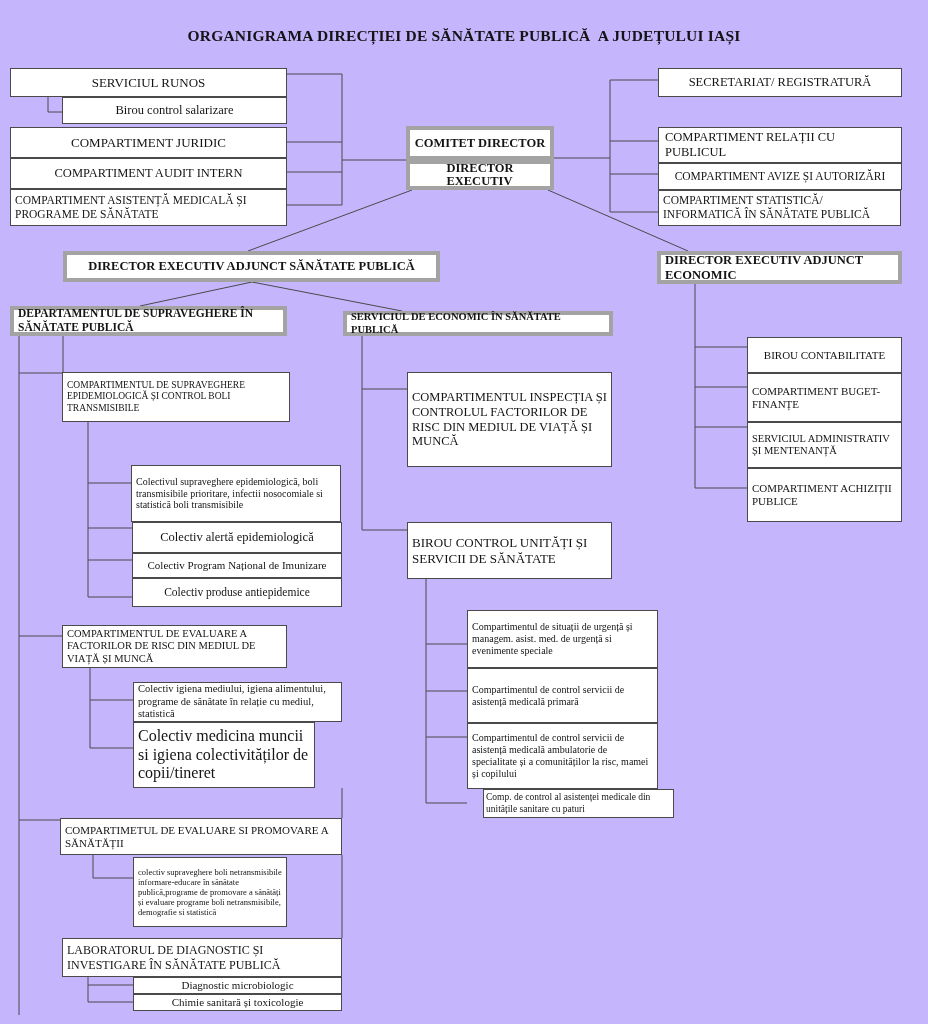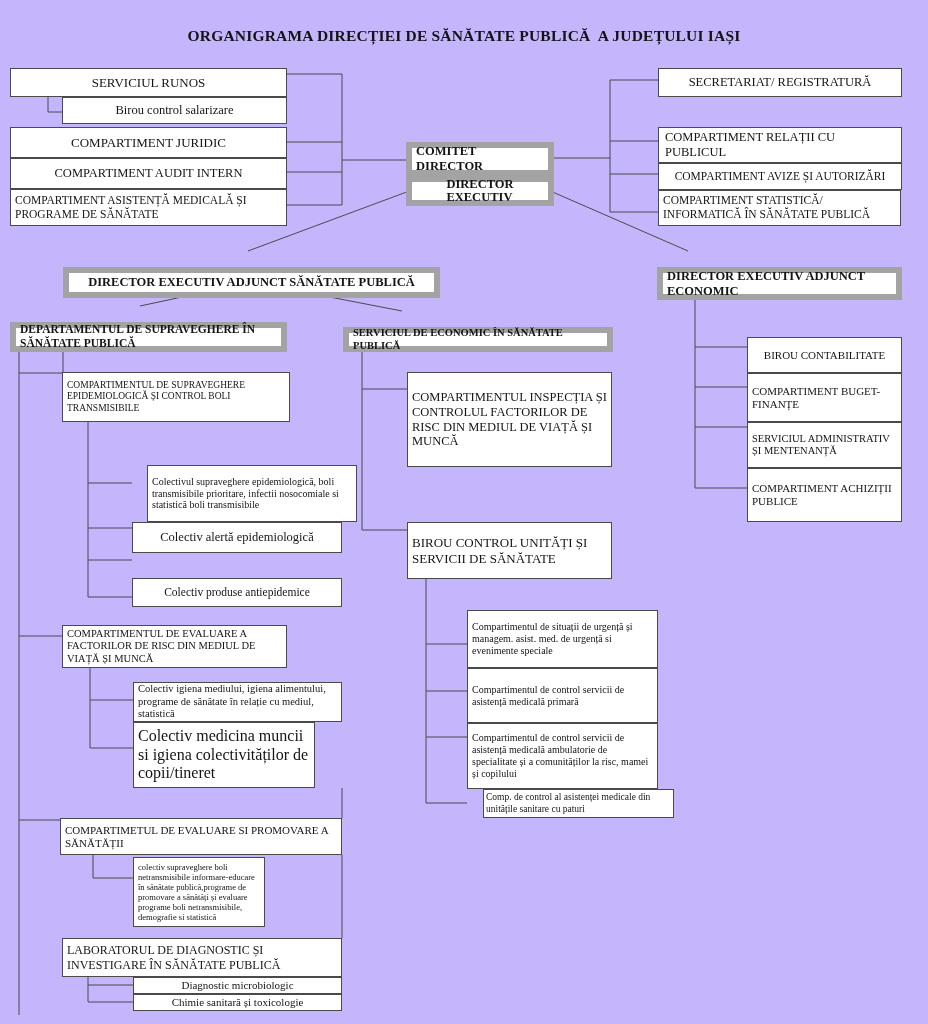--- a/index.html
+++ b/index.html
@@ -10,21 +10,21 @@
   #wires{position:absolute;left:0;top:0;width:928px;height:1024px;}
   .title{
     position:absolute;top:27px;left:0;width:100%;text-align:center;
     font-weight:bold;font-size:15.5px;letter-spacing:.2px;white-space:pre;
   }
   .node{
     position:absolute;box-sizing:border-box;background:#ffffff;
     border:1px solid #4a4a4a;display:flex;align-items:center;justify-content:center;
     text-align:left;line-height:1.18;padding:1px 4px;white-space:pre-line;
   }
-  .b2{border:6px solid #a3a3a3;margin-top:16px;}
+  .b2{border:4px solid #a3a3a3;}
   .bold{font-weight:bold;}
   .left{justify-content:flex-start;text-align:left;padding:1px 2px;margin-left:16px;}
 </style>
 </head>
 <body>
 
 <div id="stage">
 
   <svg id="wires" viewBox="0 0 928 1024" xmlns="http://www.w3.org/2000/svg">
     <path fill="none" stroke="#4a4a4a" stroke-width="1" d="
@@ -61,30 +61,31 @@
   <div class="node" style="left:658px;top:163px;width:244px;height:27px;font-size:11.5px">COMPARTIMENT AVIZE ȘI AUTORIZĂRI</div>
   <div class="node" style="left:658px;top:190px;width:243px;height:36px;font-size:11.5px">COMPARTIMENT STATISTICĂ/ INFORMATICĂ ÎN SĂNĂTATE PUBLICĂ</div>
 
   <div class="node b2 bold" style="left:63px;top:251px;width:377px;height:31px;font-size:12.5px">DIRECTOR EXECUTIV ADJUNCT SĂNĂTATE PUBLICĂ</div>
   <div class="node b2 bold" style="left:657px;top:251px;width:245px;height:33px;font-size:12.5px">DIRECTOR EXECUTIV ADJUNCT ECONOMIC</div>
 
   <div class="node b2 bold" style="left:10px;top:306px;width:277px;height:30px;font-size:11.5px">DEPARTAMENTUL DE SUPRAVEGHERE ÎN SĂNĂTATE PUBLICĂ</div>
   <div class="node b2 bold" style="left:343px;top:311px;width:270px;height:25px;font-size:10.5px">SERVICIUL DE ECONOMIC ÎN SĂNĂTATE PUBLICĂ</div>
 
   <div class="node" style="left:62px;top:372px;width:228px;height:50px;font-size:9.5px">COMPARTIMENTUL DE SUPRAVEGHERE EPIDEMIOLOGICĂ ȘI CONTROL BOLI TRANSMISIBILE</div>
-  <div class="node" style="left:147px;top:465px;width:210px;height:57px;font-size:10px">Colectivul supraveghere epidemiologică, boli transmisibile prioritare, infectii nosocomiale si statistică boli transmisibile</div>
+  <div class="node" style="left:131px;top:465px;width:210px;height:57px;font-size:10px">Colectivul supraveghere epidemiologică, boli transmisibile prioritare, infectii nosocomiale si statistică boli transmisibile</div>
   <div class="node" style="left:132px;top:522px;width:210px;height:31px;font-size:12.5px">Colectiv alertă epidemiologică</div>
+  <div class="node" style="left:132px;top:553px;width:210px;height:25px;font-size:11px">Colectiv Program Național de Imunizare</div>
   <div class="node" style="left:132px;top:578px;width:210px;height:29px;font-size:11.5px">Colectiv  produse antiepidemice</div>
 
   <div class="node" style="left:62px;top:625px;width:225px;height:43px;font-size:10.5px">COMPARTIMENTUL DE EVALUARE A FACTORILOR DE RISC DIN MEDIUL DE VIAȚĂ ȘI MUNCĂ</div>
   <div class="node" style="left:133px;top:682px;width:209px;height:40px;font-size:10.5px">Colectiv igiena mediului, igiena alimentului, programe de sănătate în relație cu mediul, statistică</div>
   <div class="node" style="left:133px;top:722px;width:182px;height:66px;font-size:16px">Colectiv medicina muncii si  igiena colectivităților de copii/tineret</div>
 
   <div class="node" style="left:60px;top:818px;width:282px;height:37px;font-size:11px">COMPARTIMETUL DE EVALUARE SI PROMOVARE A SĂNĂTĂȚII</div>
-  <div class="node" style="left:133px;top:857px;width:132px;height:70px;font-size:8.5px">colectiv supraveghere boli netransmisibile informare-educare în sănătate publică,programe de promovare a sănătăți și evaluare programe boli netransmisibile, demografie si statistică</div>
+  <div class="node" style="left:133px;top:857px;width:154px;height:70px;font-size:8.5px">colectiv supraveghere boli netransmisibile informare-educare în sănătate publică,programe de promovare a sănătăți și evaluare programe boli netransmisibile, demografie si statistică</div>
 
   <div class="node" style="left:62px;top:938px;width:280px;height:39px;font-size:12px">LABORATORUL DE DIAGNOSTIC ȘI INVESTIGARE ÎN SĂNĂTATE PUBLICĂ</div>
   <div class="node" style="left:133px;top:977px;width:209px;height:17px;font-size:11px">Diagnostic microbiologic</div>
   <div class="node" style="left:133px;top:994px;width:209px;height:17px;font-size:11px">Chimie sanitară și toxicologie</div>
 
   <div class="node" style="left:407px;top:372px;width:205px;height:95px;font-size:12.5px">COMPARTIMENTUL INSPECȚIA ȘI CONTROLUL FACTORILOR DE RISC DIN MEDIUL DE VIAȚĂ ȘI MUNCĂ</div>
   <div class="node" style="left:407px;top:522px;width:205px;height:57px;font-size:13px">BIROU CONTROL UNITĂȚI ȘI SERVICII DE SĂNĂTATE</div>
   <div class="node" style="left:467px;top:610px;width:191px;height:58px;font-size:10px">Compartimentul de situații de urgență și managem. asist. med. de urgență si evenimente speciale</div>
   <div class="node" style="left:467px;top:668px;width:191px;height:55px;font-size:10px">Compartimentul de control servicii de asistență medicală primară</div>
   <div class="node" style="left:467px;top:723px;width:191px;height:66px;font-size:10px">Compartimentul de control servicii de asistență medicală ambulatorie de specialitate și a comunităților la risc, mamei și copilului</div>

